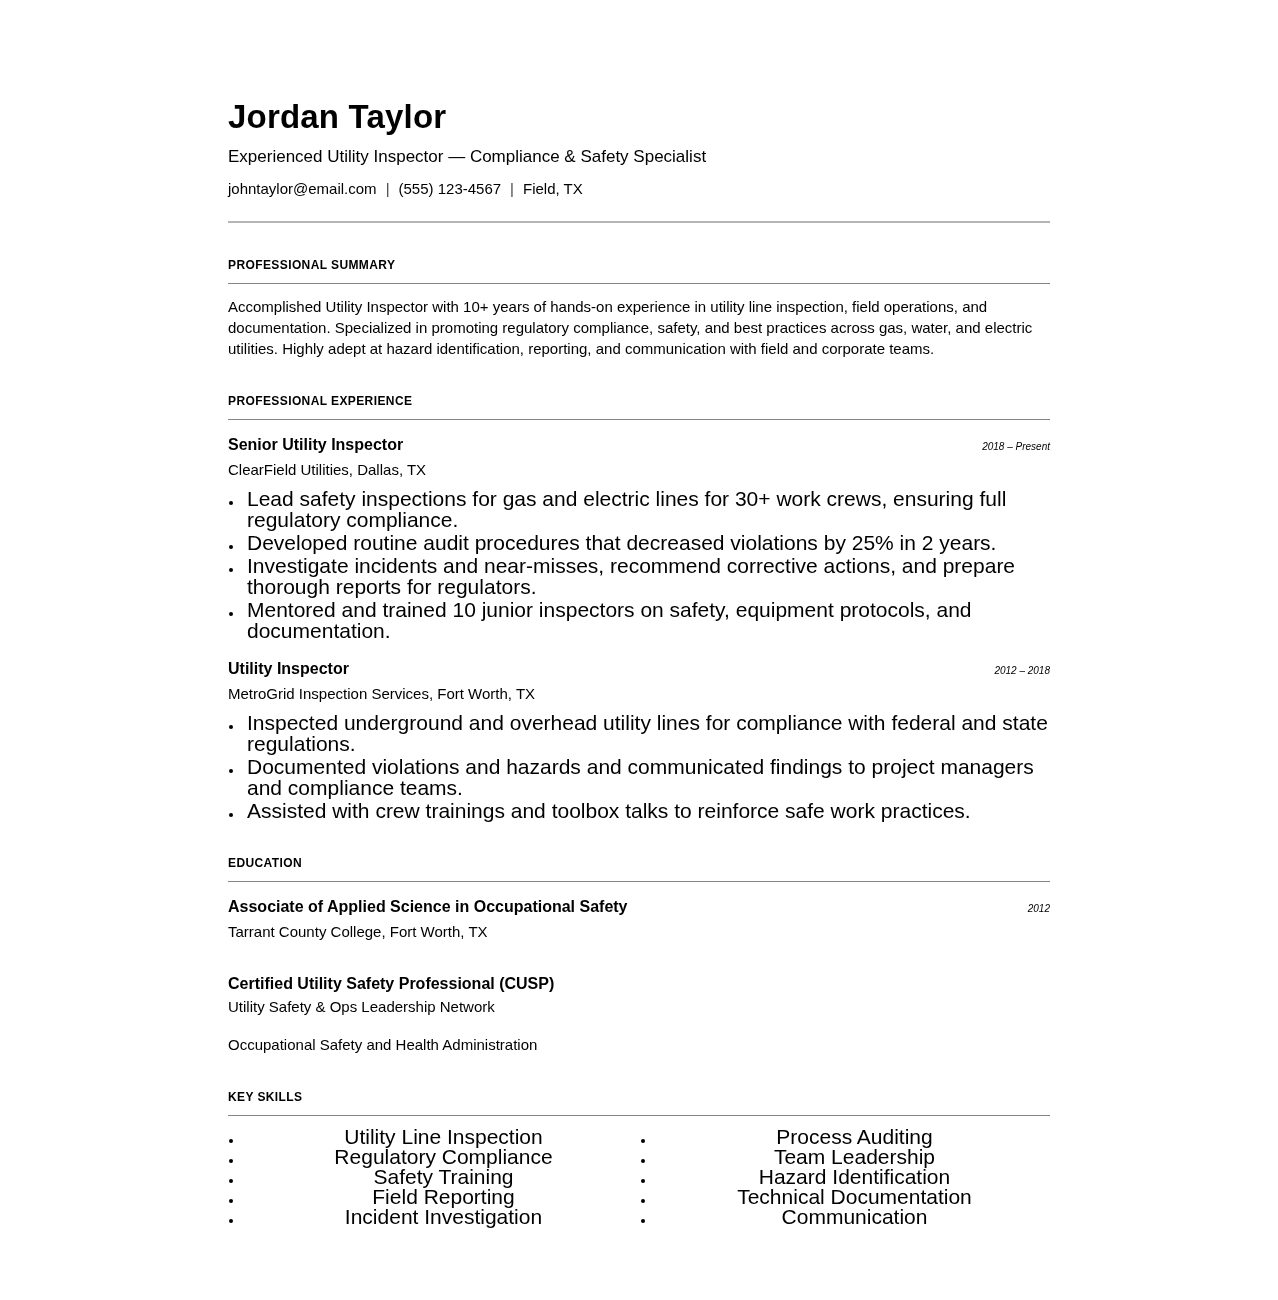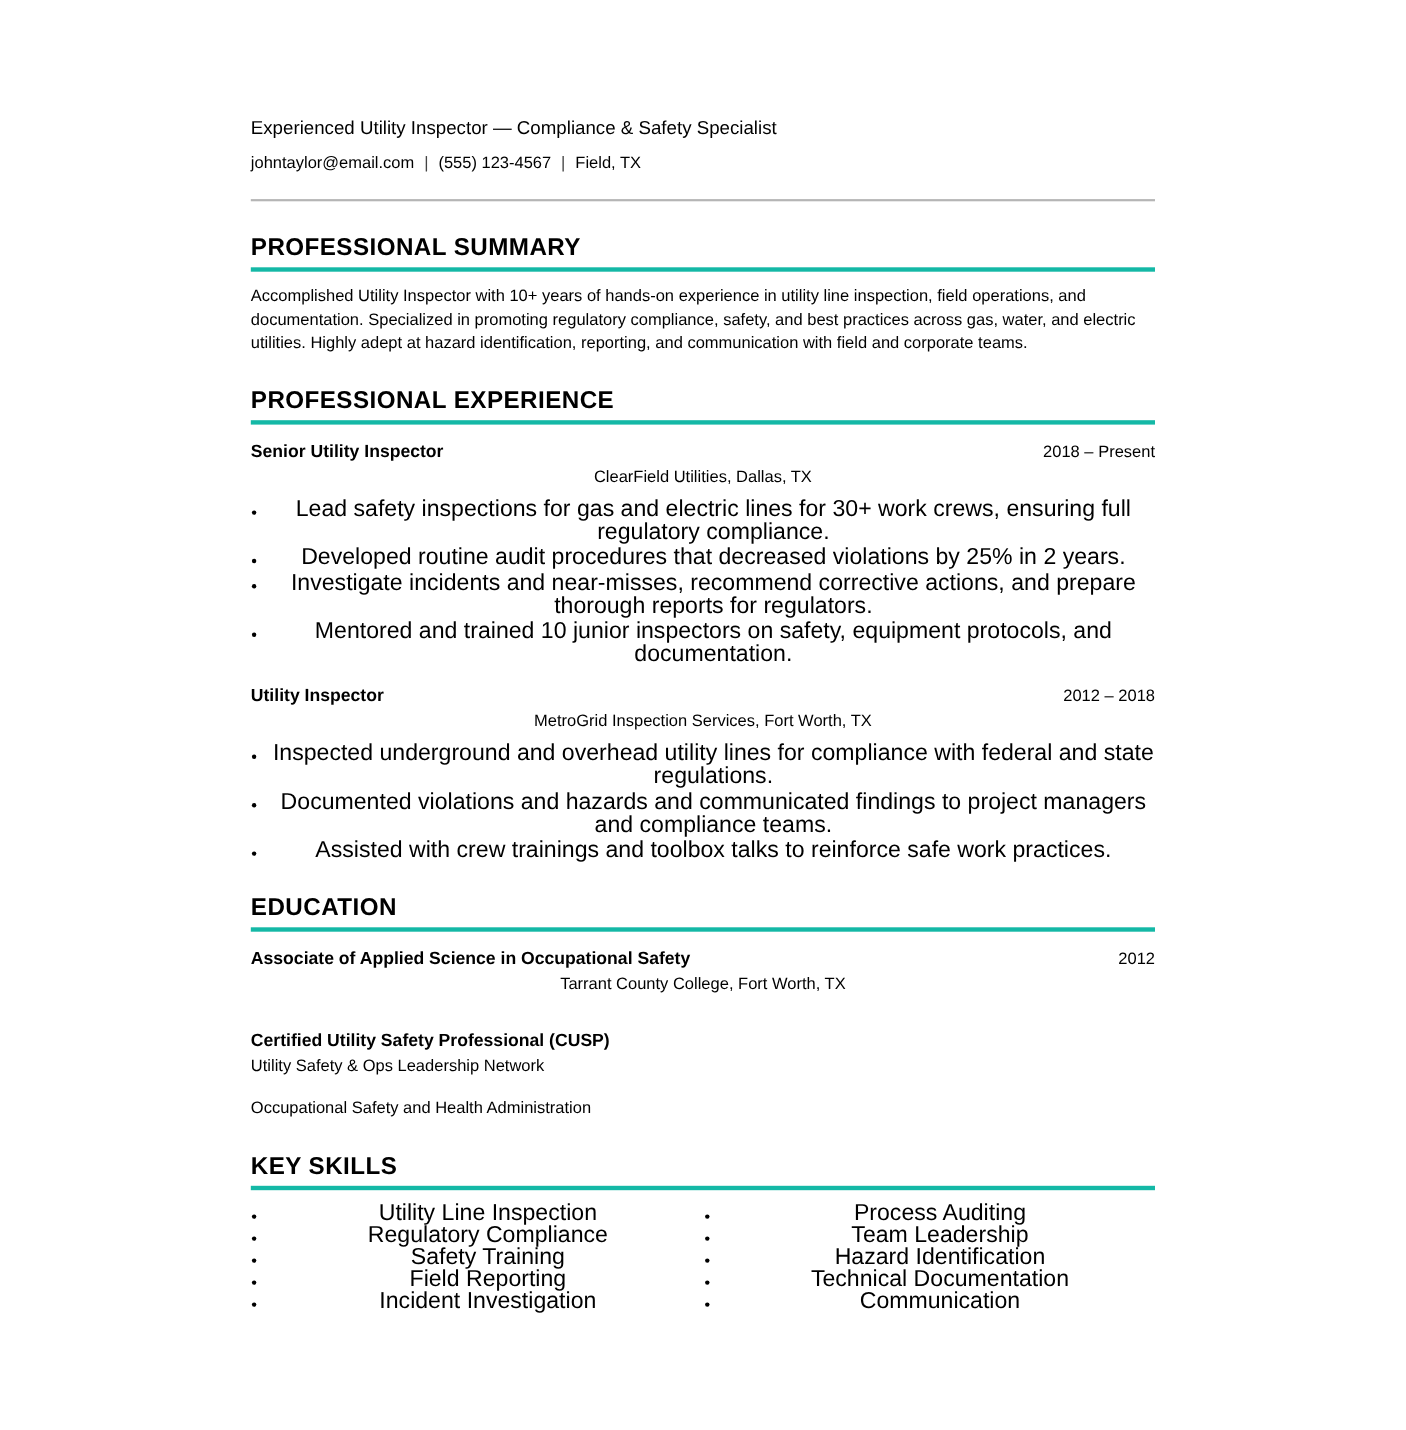--- a/index.html
+++ b/index.html
@@ -42,47 +42,48 @@
   }
   .top-rule {
     margin-top: 22px;
     border: none;
     border-top: 2px solid #b5b5b5;
     height: 0;
   }
   
   .section { margin-top: 31px; }
   .section-heading {
-    font-size: 22px;
+    font-size: 12px;
     font-weight: bold;
     letter-spacing: 0.4px;
     line-height: 22px;
     padding-bottom: 7px;
-    border-bottom: 4px solid #14b8a6;
+    border-bottom: 1px solid #14b8a6;
   }
   .summary-text {
     margin-top: 12px;
     font-size: 15px;
     line-height: 21px;
   }
   
-  .job { margin-top: 14px; text-align: center; }
+  .job { margin-top: 14px; }
   .job + .job { margin-top: 17px; }
   .row-split {
     display: flex;
     justify-content: space-between;
     align-items: baseline;
   }
   .job-title {
     font-size: 16px;
     font-weight: bold;
     line-height: 21px;
   }
   .job-dates {
-    font-size: 15px;
+    font-size: 10px;
+    font-style: italic;
     line-height: 21px;
   }
   .job-company {
     margin-top: 3px;
     font-size: 15px;
     line-height: 20px;
   }
   ul.bullets {
     margin-top: 8px;
     padding-left: 15px;
@@ -122,20 +123,21 @@
   }
   .skills-grid ul.bullets { margin-top: 0; text-align: center; }
   .skills-grid ul.bullets li { margin: 0 0 0 0; line-height: 20px; }
 </style>
 </head>
 <body>
 
 <div class="page">
 
   <div>
+    <div class="name">Jordan Taylor</div>
     <div class="title-line">Experienced Utility Inspector — Compliance &amp; Safety Specialist</div>
     <div class="contact-line">
       <span>johntaylor@email.com</span><span class="contact-sep">|</span><span>(555) 123-4567</span><span class="contact-sep">|</span><span>Field, TX</span>
     </div>
     <hr class="top-rule">
   </div>
 
   <div class="section">
     <div class="section-heading">PROFESSIONAL SUMMARY</div>
     <div class="summary-text">Accomplished Utility Inspector with 10+ years of hands-on experience in utility line inspection, field operations, and documentation. Specialized in promoting regulatory compliance, safety, and best practices across gas, water, and electric utilities. Highly adept at hazard identification, reporting, and communication with field and corporate teams.</div>

